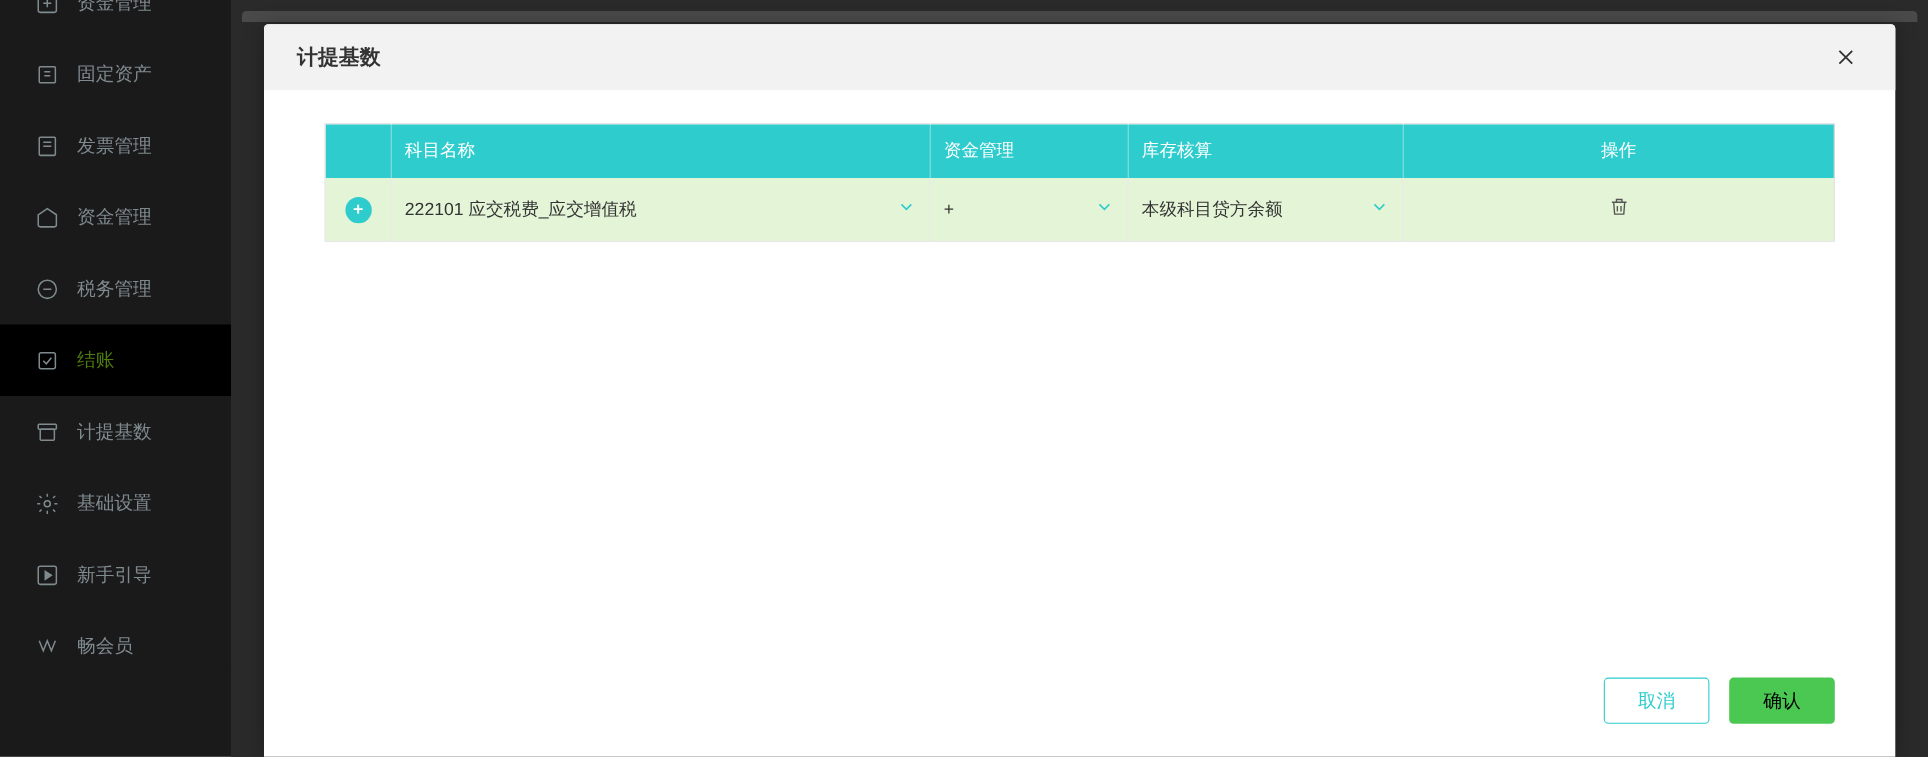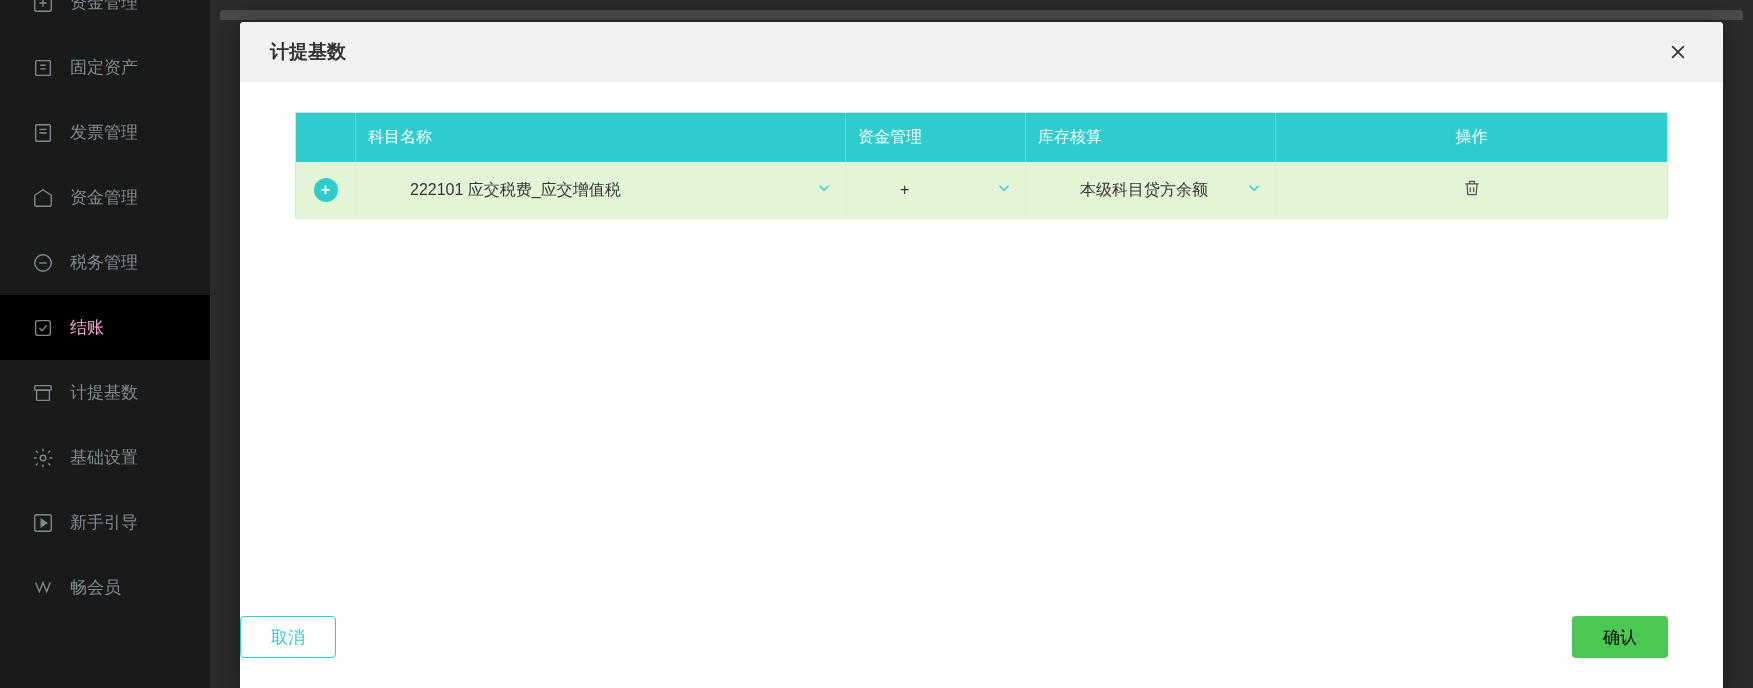--- a/index.html
+++ b/index.html
@@ -26,21 +26,21 @@
   display: flex;
   align-items: center;
   height: 65px;
   padding-left: 32px;
   color: #7f8a8f;
   font-size: 17px;
   cursor: pointer;
 }
 .sidebar-item.active {
   background: #000;
-  color: #f9a8d4;
+  color: #4d7c0f;
 }
 .sidebar-icon {
   width: 22px;
   height: 22px;
   margin-right: 16px;
   display: inline-flex;
   align-items: center;
   justify-content: center;
 }
 .sidebar-icon svg { width: 22px; height: 22px; stroke: #7f8a8f; fill: none; stroke-width: 1.5; }
@@ -158,42 +158,41 @@
   cursor: pointer;
   font-size: 16px;
   font-weight: bold;
 }
 
 .select-cell {
   display: flex;
   align-items: center;
   justify-content: space-between;
   cursor: pointer;
-  margin-left: 42px;
 }
 .chevron {
   color: #2ecccd;
 }
 .chevron svg { width: 18px; height: 18px; stroke: #2ecccd; fill: none; stroke-width: 2; }
 
 .delete-btn {
   display: inline-flex;
   align-items: center;
   justify-content: center;
   cursor: pointer;
   color: #555;
 }
 .delete-btn svg { width: 20px; height: 20px; stroke: #555; fill: none; stroke-width: 1.5; }
 
 
 .modal-footer {
   padding: 20px 55px 30px 0;
   display: flex;
-  justify-content: space-between;
-  gap: 8px;
+  justify-content: flex-end;
+  gap: 18px;
 }
 .btn {
   min-width: 96px;
   height: 42px;
   border-radius: 4px;
   display: inline-flex;
   align-items: center;
   justify-content: center;
   font-size: 17px;
   cursor: pointer;

